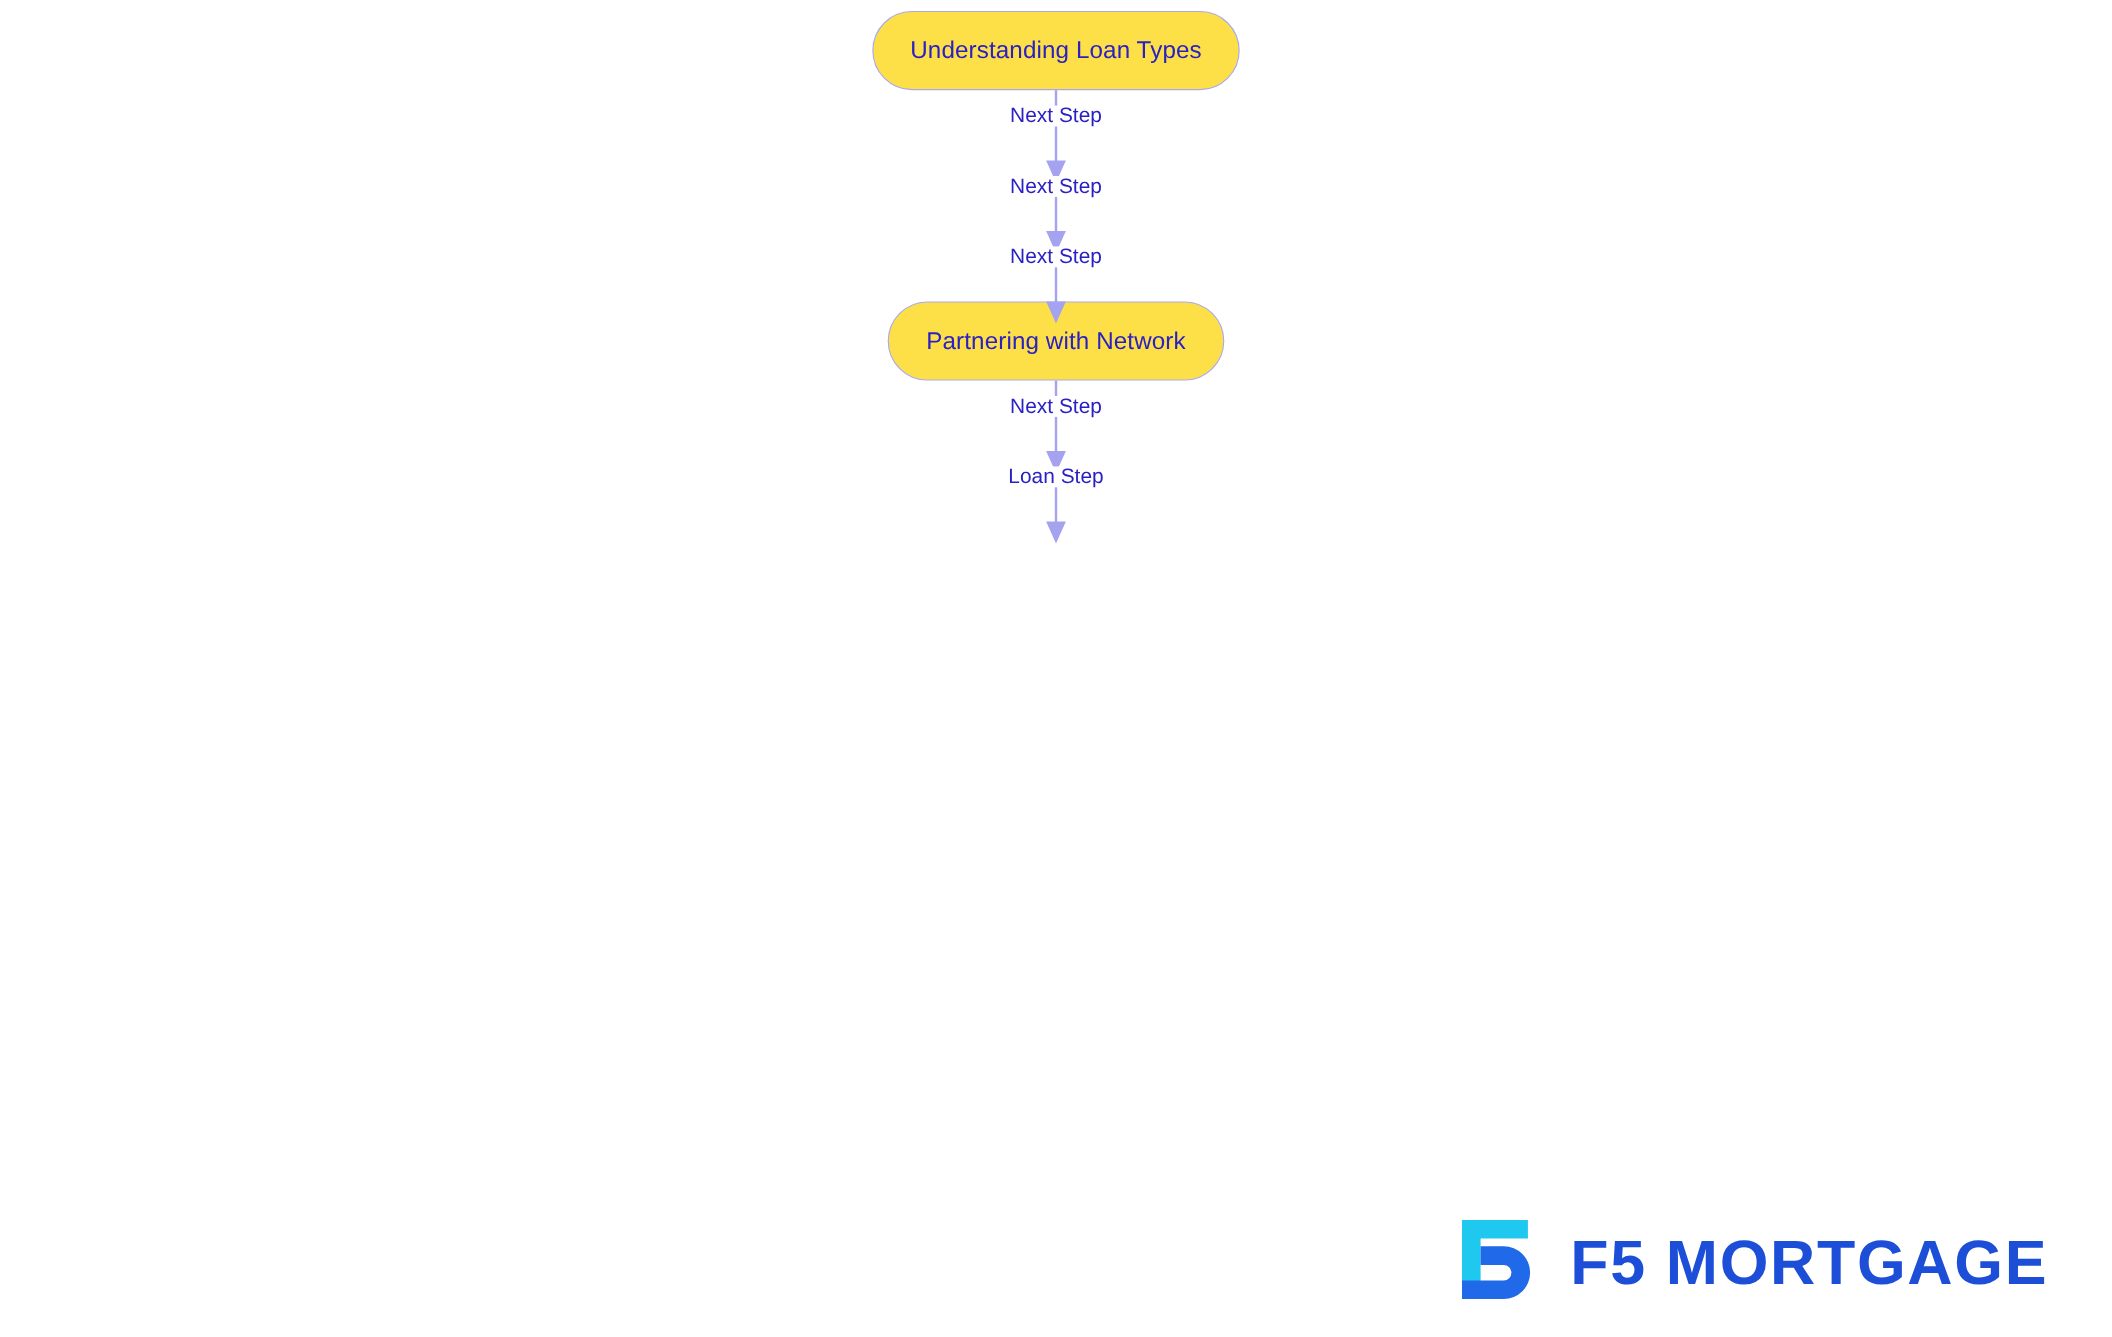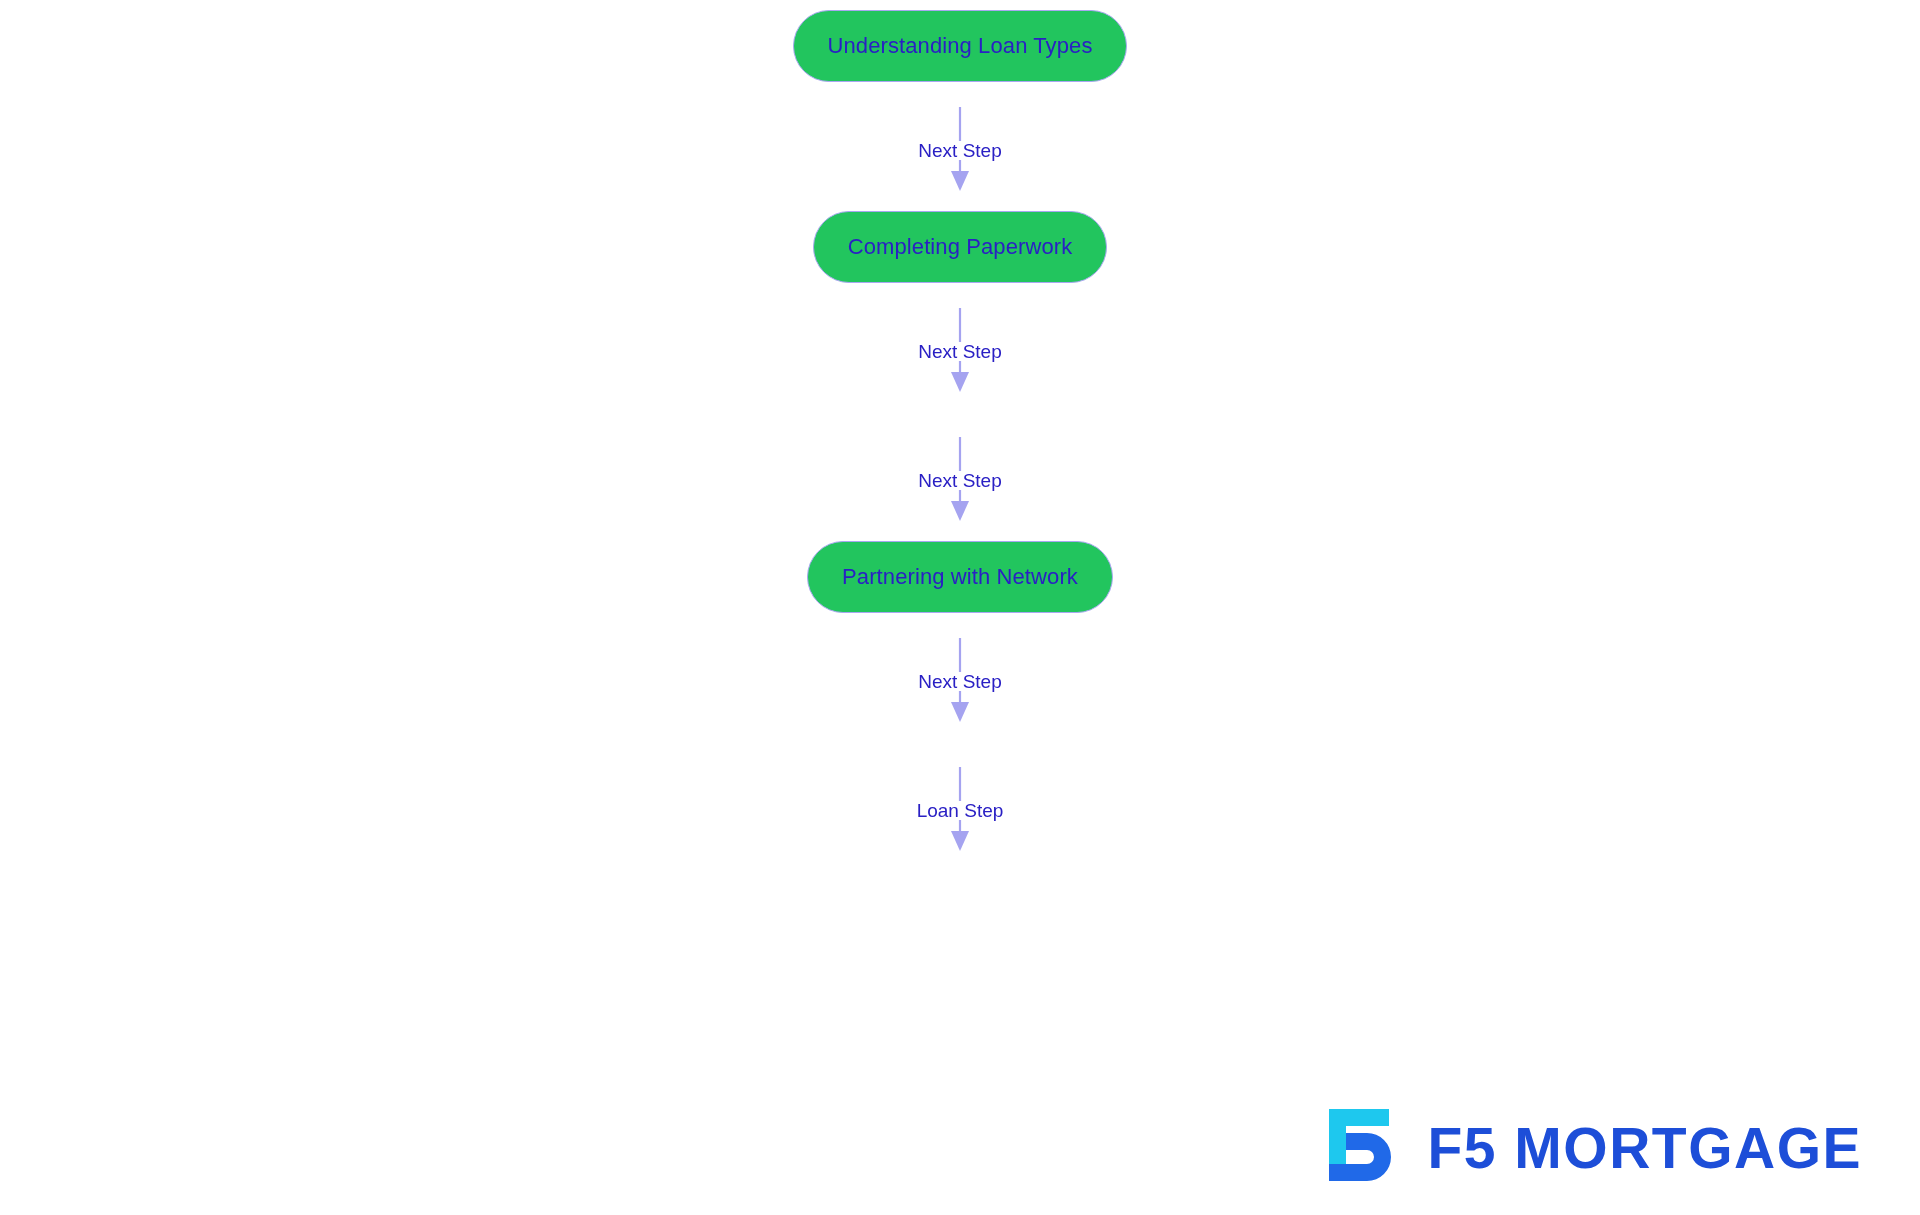--- a/index.html
+++ b/index.html
@@ -32,46 +32,45 @@
     top: 0;
     width: 1920px;
     display: flex;
     flex-direction: column;
     align-items: center;
   }
 
   
   .node {
     box-sizing: border-box;
-    background: #22c55e;
+    background: #fde047;
     border: 1.6px solid #a9a7f1;
     border-radius: 999px;
     color: #2a20c4;
     display: flex;
     align-items: center;
     justify-content: center;
     text-align: center;
     font-size: 22px;
     font-weight: 400;
     letter-spacing: 0.1px;
     line-height: 1;
     white-space: nowrap;
     padding: 0 34px;
     height: 72px;
   }
 
   
   .connector {
     position: relative;
     width: 360px;
-    height: 104px;
+    height: 64px;
     display: flex;
     align-items: center;
     justify-content: center;
-    margin-top: 25px;
   }
   .connector .line-svg {
     position: absolute;
     left: 0;
     top: 0;
     width: 360px;
     height: 84px;
     overflow: visible;
   }
   .connector .edge-label {
@@ -119,21 +118,20 @@
     <div class="node" style="margin-top:10px;">Understanding Loan Types</div>
 
     <div class="connector">
       <svg class="line-svg" viewBox="0 0 360 84">
         <line x1="180" y1="0" x2="180" y2="72" stroke="#a5a3f0" stroke-width="2.2"></line>
         <polygon points="180,84 171,64 189,64" fill="#a5a3f0"></polygon>
       </svg>
       <span class="edge-label">Next Step</span>
     </div>
 
-    <div class="node">Completing Paperwork</div>
 
     <div class="connector">
       <svg class="line-svg" viewBox="0 0 360 84">
         <line x1="180" y1="0" x2="180" y2="72" stroke="#a5a3f0" stroke-width="2.2"></line>
         <polygon points="180,84 171,64 189,64" fill="#a5a3f0"></polygon>
       </svg>
       <span class="edge-label">Next Step</span>
     </div>
 
 

